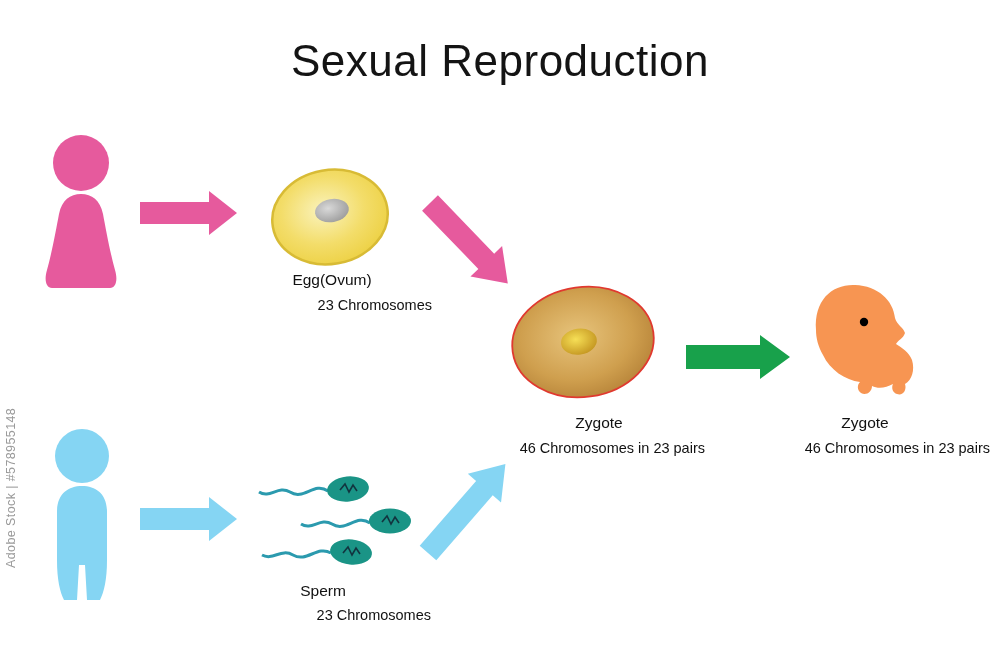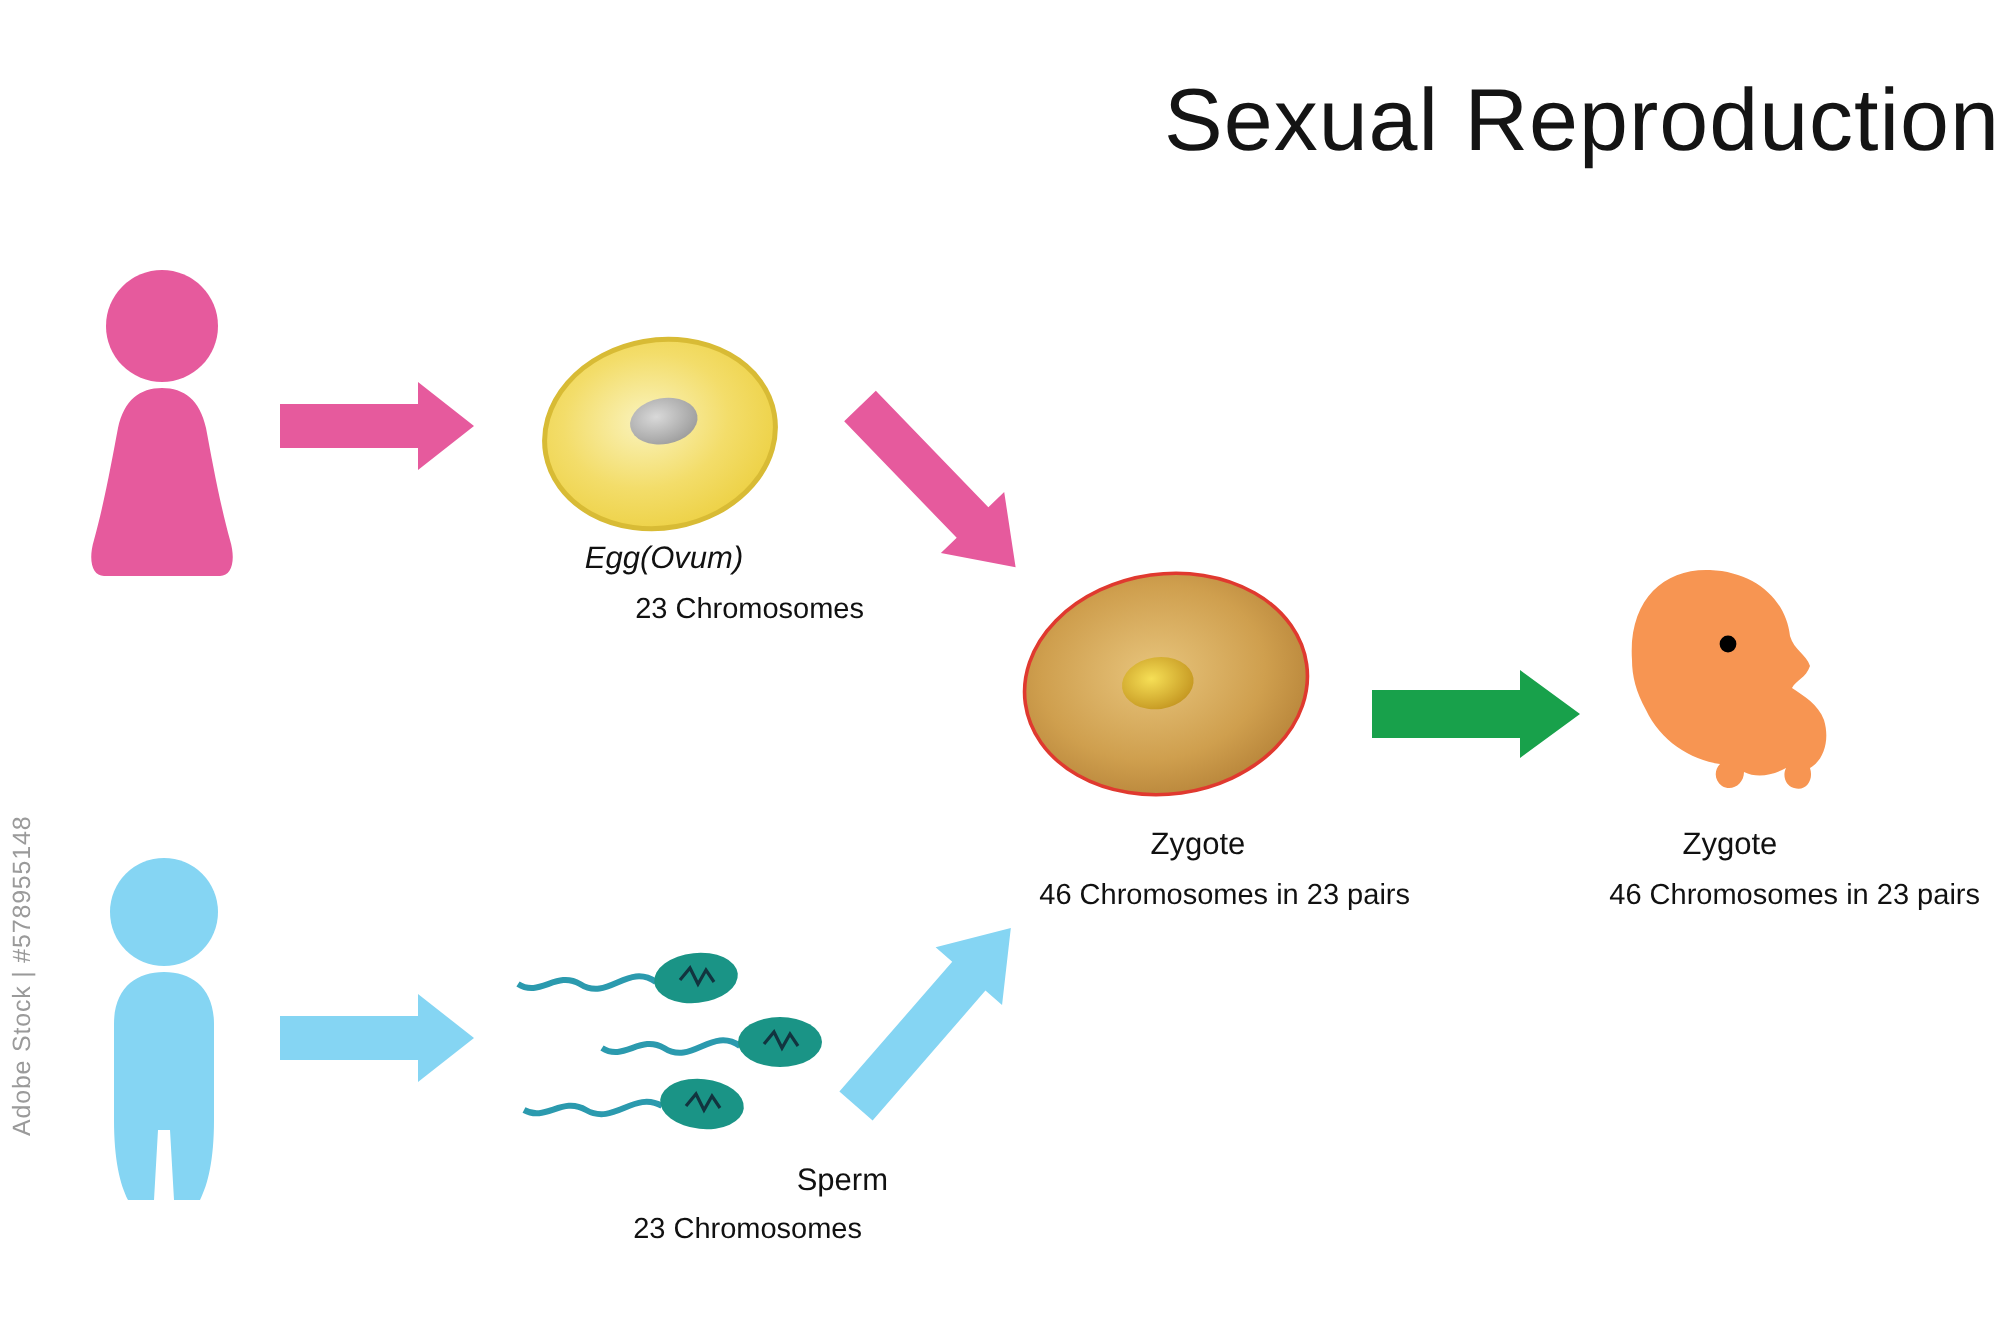--- a/index.html
+++ b/index.html
@@ -2,21 +2,21 @@
 <html><head>
 <meta charset="utf-8">
 <style>
   html,body{margin:0;padding:0;background:#ffffff;}
   #stage{
     position:relative;width:1000px;height:661px;background:#ffffff;overflow:hidden;
     font-family:"Liberation Sans","DejaVu Sans",sans-serif;color:#111;
   }
   #diagram-svg{position:absolute;left:0;top:0;}
   .title{
-    position:absolute;left:0;top:36px;width:1000px;text-align:right;
+    position:absolute;left:0;top:36px;width:1000px;text-align:center;
     font-size:44px;font-weight:500;color:#141414;letter-spacing:0.5px;
   }
   .lbl{position:absolute;text-align:center;font-size:15.5px;color:#111;}
   .sub{position:absolute;text-align:right;font-size:14.5px;color:#111;}
   .watermark{
     position:absolute;left:-69px;top:481px;width:160px;text-align:center;
     transform:rotate(-90deg);color:#9a9a9a;font-size:12.5px;letter-spacing:0.4px;
     white-space:nowrap;
   }
 </style>
@@ -120,24 +120,24 @@
                C 893,393 891,388 893,384
                C 886,388 878,389 872,386
                C 872,392 866,396 861,393
                C 857,390 857,385 860,382
                C 845,380 830,370 823,355
                C 818,346 816,338 816,330 Z" fill="#f79552"></path>
       <circle cx="864" cy="322" r="4.2" fill="#000000"></circle>
     </g>
   </svg>
 
-  <div class="lbl" style="left:232px;top:271px;width:200px;font-style:italic;">Egg(Ovum)</div>
+  <div class="lbl" style="left:232px;top:271px;width:200px;">Egg(Ovum)</div>
   <div class="sub" style="left:232px;top:297px;width:200px;">23 Chromosomes</div>
 
-  <div class="lbl" style="left:244px;top:582px;width:200px;text-align:right;">Sperm</div>
+  <div class="lbl" style="left:223px;top:582px;width:200px;">Sperm</div>
   <div class="sub" style="left:231px;top:607px;width:200px;">23 Chromosomes</div>
 
   <div class="lbl" style="left:499px;top:414px;width:200px;">Zygote</div>
   <div class="sub" style="left:455px;top:440px;width:250px;">46 Chromosomes in 23 pairs</div>
 
   <div class="lbl" style="left:765px;top:414px;width:200px;">Zygote</div>
   <div class="sub" style="left:740px;top:440px;width:250px;">46 Chromosomes in 23 pairs</div>
 
   <div class="watermark">Adobe Stock | #578955148</div>
 </div>

